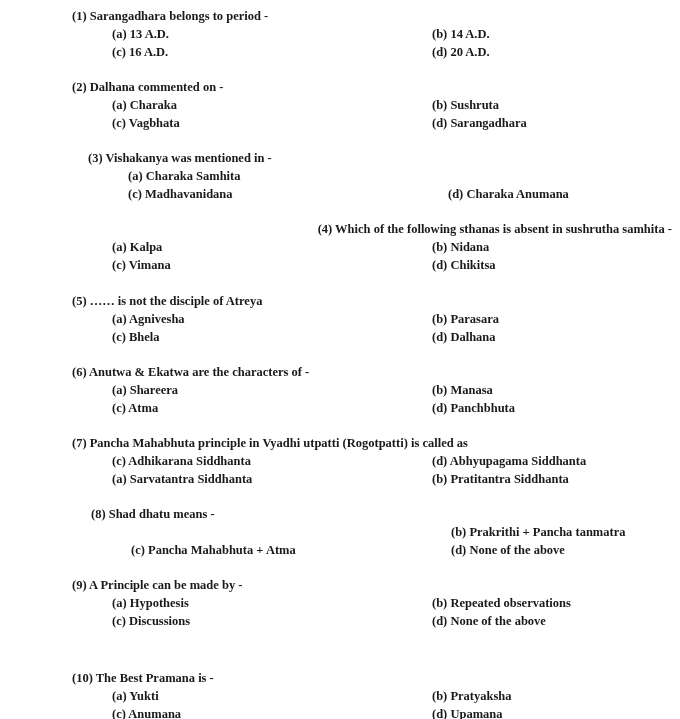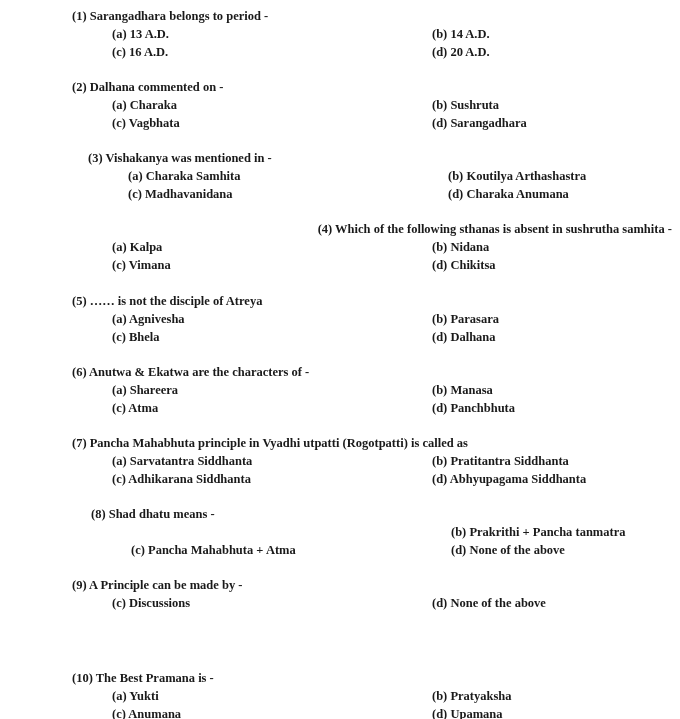--- a/index.html
+++ b/index.html
@@ -40,21 +40,20 @@
   <div class="opt-row">
       <span class="opt-left">(c) Vagbhata</span>
       <span class="opt-right">(d) Sarangadhara</span>
     </div>
 </div>
 
 <div class="q" style="top:149px;margin-left:16px;">
   <div class="q-title">(3) Vishakanya was mentioned in -</div>
   <div class="opt-row">
       <span class="opt-left">(a) Charaka Samhita</span>
-      <span class="opt-right">(b) Koutilya Arthashastra</span>
     </div>
   <div class="opt-row">
       <span class="opt-left">(c) Madhavanidana</span>
       <span class="opt-right">(d) Charaka Anumana</span>
     </div>
 </div>
 
 <div class="q" style="top:220px;text-align:right;">
   <div class="q-title">(4) Which of the following sthanas is absent in sushrutha samhita -</div>
   <div class="opt-row">
@@ -87,42 +86,46 @@
     </div>
   <div class="opt-row">
       <span class="opt-left">(c) Atma</span>
       <span class="opt-right">(d) Panchbhuta</span>
     </div>
 </div>
 
 <div class="q" style="top:434px;">
   <div class="q-title">(7) Pancha Mahabhuta principle in Vyadhi utpatti (Rogotpatti) is called as</div>
   <div class="opt-row">
+      <span class="opt-left">(c) Adhikarana Siddhanta</span>
+      <span class="opt-right">(d) Abhyupagama Siddhanta</span>
+    </div>
+  <div class="opt-row">
       <span class="opt-left">(a) Sarvatantra Siddhanta</span>
       <span class="opt-right">(b) Pratitantra Siddhanta</span>
-    </div>
-  <div class="opt-row">
-      <span class="opt-left">(c) Adhikarana Siddhanta</span>
-      <span class="opt-right">(d) Abhyupagama Siddhanta</span>
     </div>
 </div>
 
 <div class="q" style="top:505px;margin-left:19px;">
   <div class="q-title">(8) Shad dhatu means -</div>
   <div class="opt-row">
       <span class="opt-right">(b) Prakrithi + Pancha tanmatra</span>
     </div>
   <div class="opt-row">
       <span class="opt-left">(c) Pancha Mahabhuta + Atma</span>
       <span class="opt-right">(d) None of the above</span>
     </div>
 </div>
 
 <div class="q" style="top:576px;">
   <div class="q-title">(9) A Principle can be made by -</div>
+  <div class="opt-row">
+      <span class="opt-left">(a) Hypothesis</span>
+      <span class="opt-right">(b) Repeated observations</span>
+    </div>
   <div class="opt-row">
       <span class="opt-left">(c) Discussions</span>
       <span class="opt-right">(d) None of the above</span>
     </div>
 </div>
 
 <div class="q" style="top:669px;">
   <div class="q-title">(10)  The Best Pramana is  -</div>
   <div class="opt-row">
       <span class="opt-left">(a) Yukti</span>

